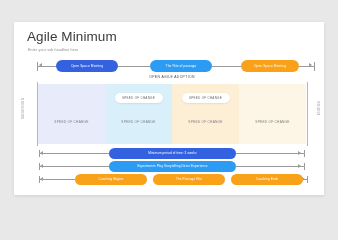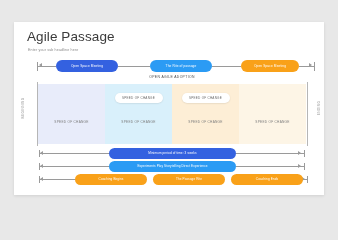--- a/index.html
+++ b/index.html
@@ -244,21 +244,21 @@
     border-bottom: 2px solid transparent;
   }
   .barw-l { border-right: 3px solid #9a9a9a; }
   .barw-r { border-left: 3px solid #9a9a9a; }
 </style>
 </head>
 <body>
 
 <div class="slide">
 
-  <div class="title">Agile Passage</div>
+  <div class="title">Agile Minimum</div>
   <div class="subtitle">Enter your sub headline here</div>
 
   <div class="toprow">
     <div class="tcap tcap-l"></div>
     <div class="arw arw-l"></div>
     <div class="tline tl1"></div>
     <div class="tline tl2"></div>
     <div class="tline tl3"></div>
     <div class="tline tl4"></div>
     <div class="arw arw-r"></div>

